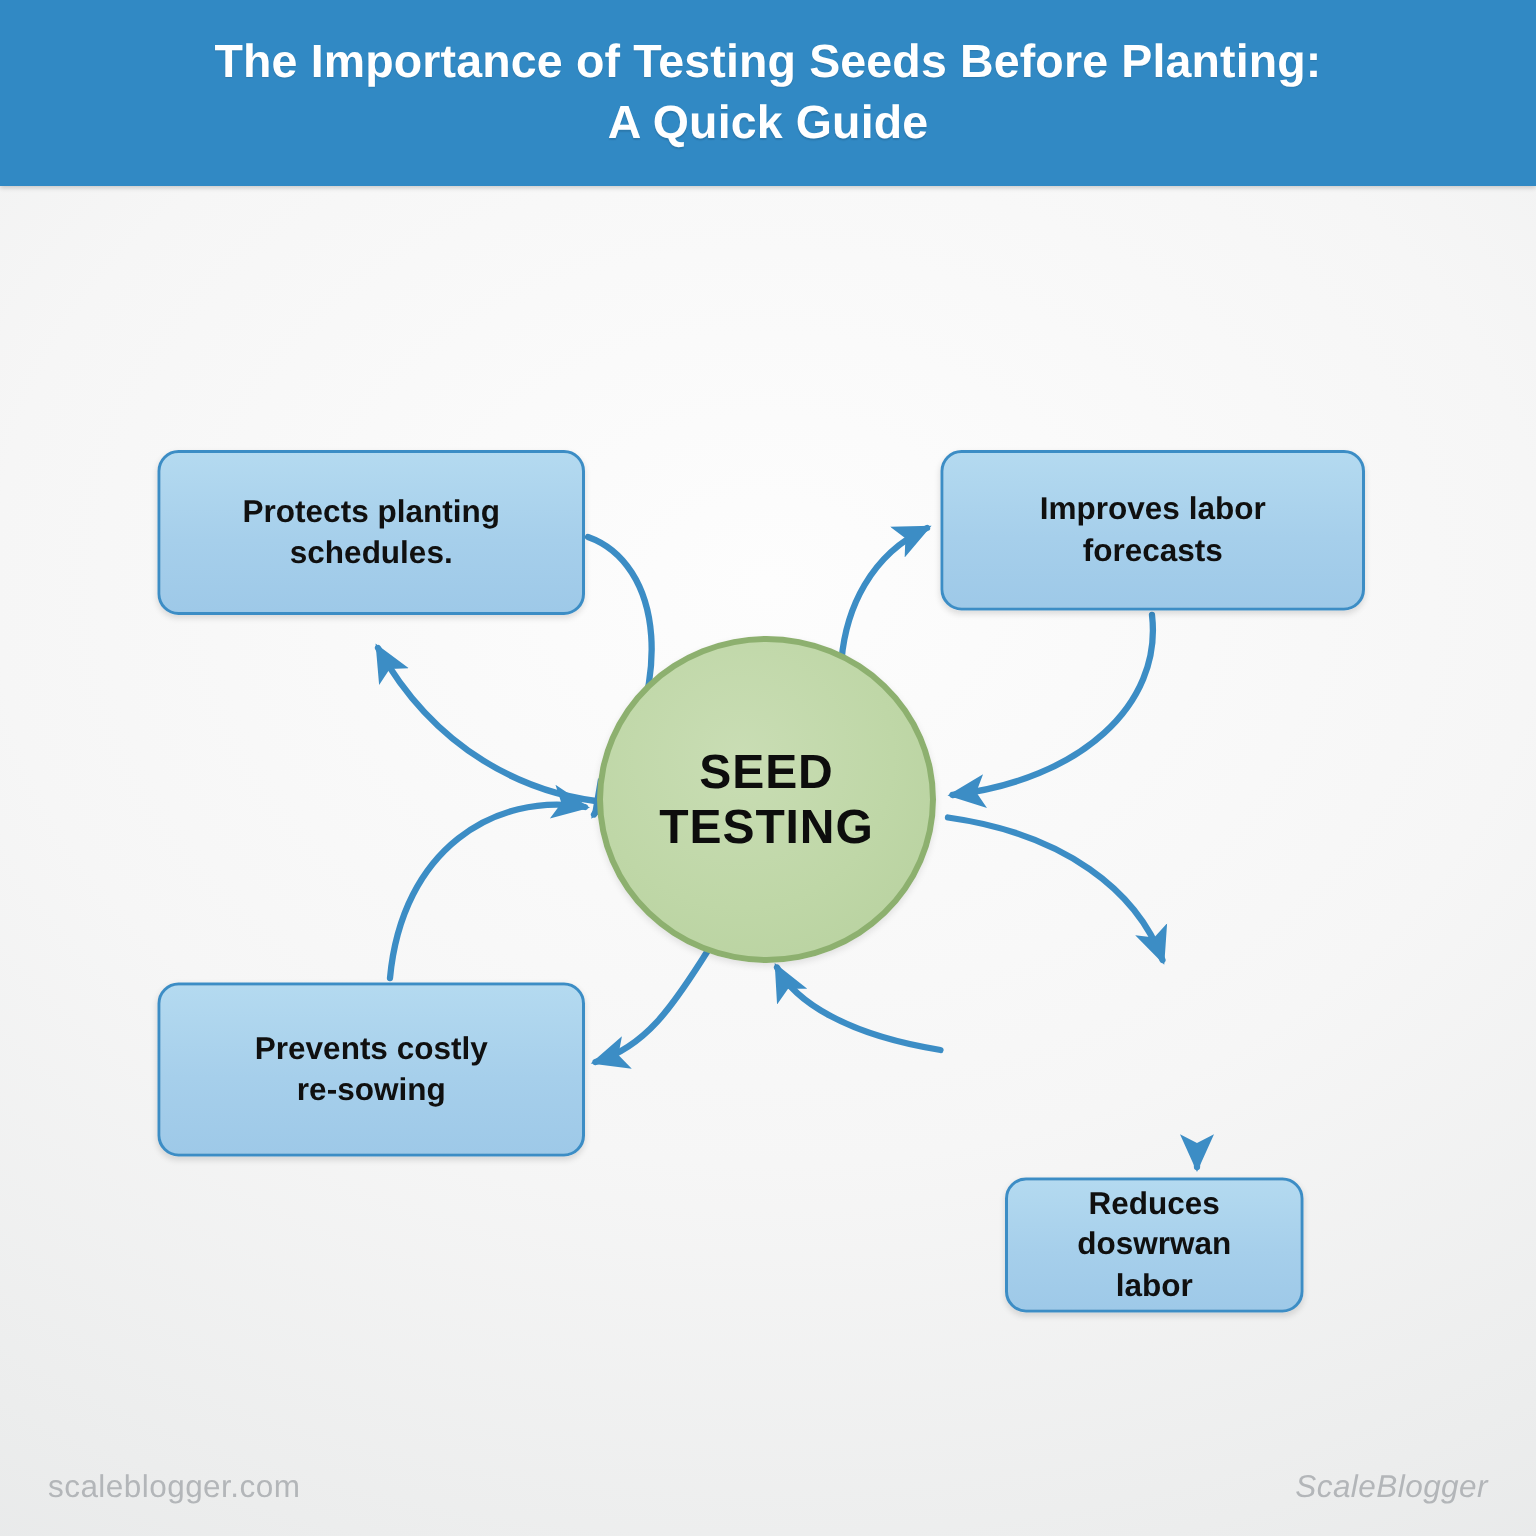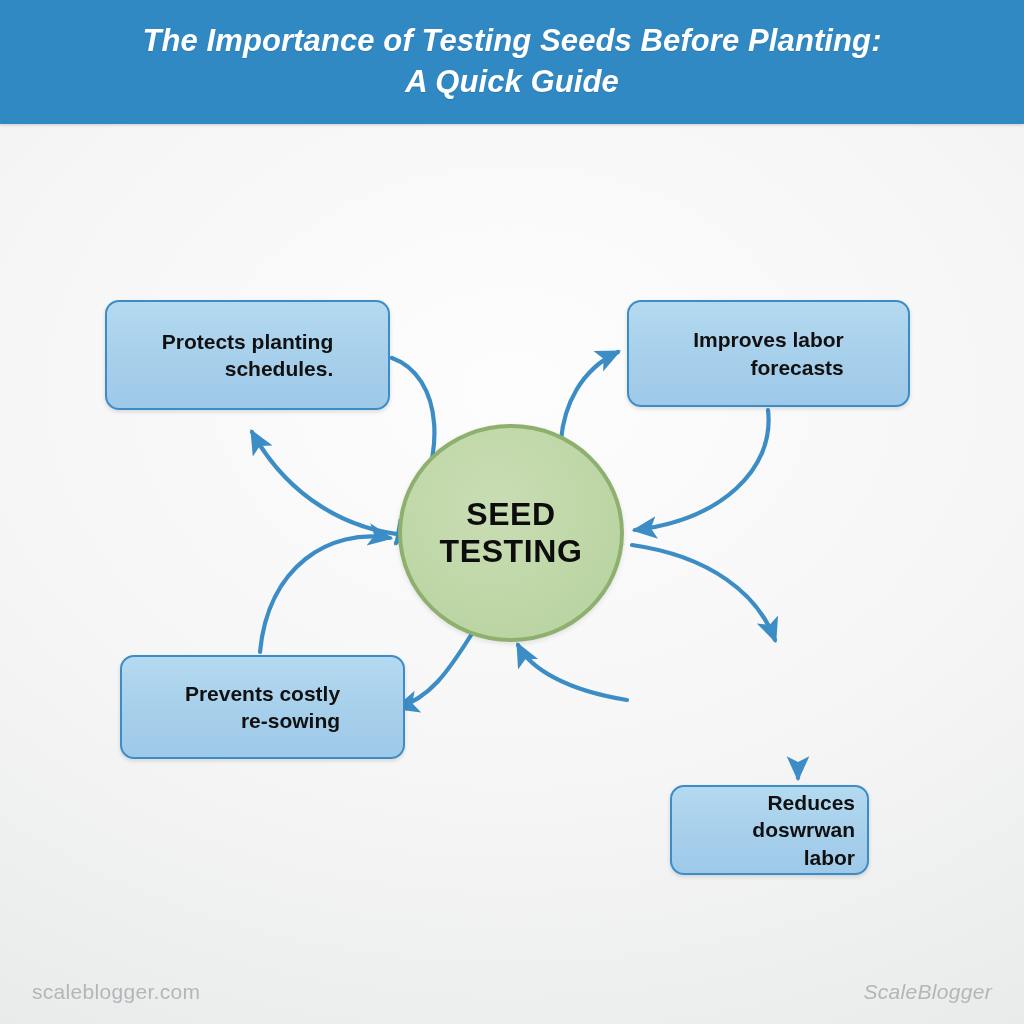--- a/index.html
+++ b/index.html
@@ -25,49 +25,48 @@
   #header-title {
     color:#ffffff;
     font-size:31px;
     font-weight:bold;
     line-height:1.32;
     text-align:center;
     letter-spacing:.1px;
     text-shadow:0 1px 1px rgba(0,0,0,.12);
     padding:0 40px;
     white-space:pre-line;
-    font-style:italic;
   }
 
   
   #arrow-layer {
     position:absolute; left:0; top:0; width:1024px; height:1024px;
     pointer-events:none;
   }
 
   
   .node {
     position:absolute;
     background:linear-gradient(180deg,#b4daf0 0%, #a6cfeb 55%, #9ec9e8 100%);
     border:2px solid #3c8dc5;
     border-radius:14px;
     display:flex; align-items:center; justify-content:center;
-    text-align:right;
+    text-align:center;
     color:#101010;
     font-weight:bold;
     font-size:21px;
     line-height:1.3;
     padding:18px 12px;
     box-shadow:0 2px 4px rgba(0,0,0,.13);
     white-space:pre-line;
   }
 
   #node-protects       { left:105px; top:300px; width:285px; height:110px; }
   #node-improves       { left:627px; top:300px; width:283px; height:107px; }
-  #node-prevents       { left:120px; top:655px; width:285px; height:104px; }
+  #node-prevents       { left:105px; top:655px; width:285px; height:116px; }
   #node-saves          { left:627px; top:652px; width:283px; height:111px; }
   #node-reduces        { left:670px; top:785px; width:199px; height:90px; }
 
   
   #center-circle {
     position:absolute;
     left:398px; top:424px;
     width:226px; height:218px;
     border-radius:50%;
     background:radial-gradient(circle at 42% 36%, #c9ddb4 0%, #bfd7a7 55%, #b6d09d 100%);

